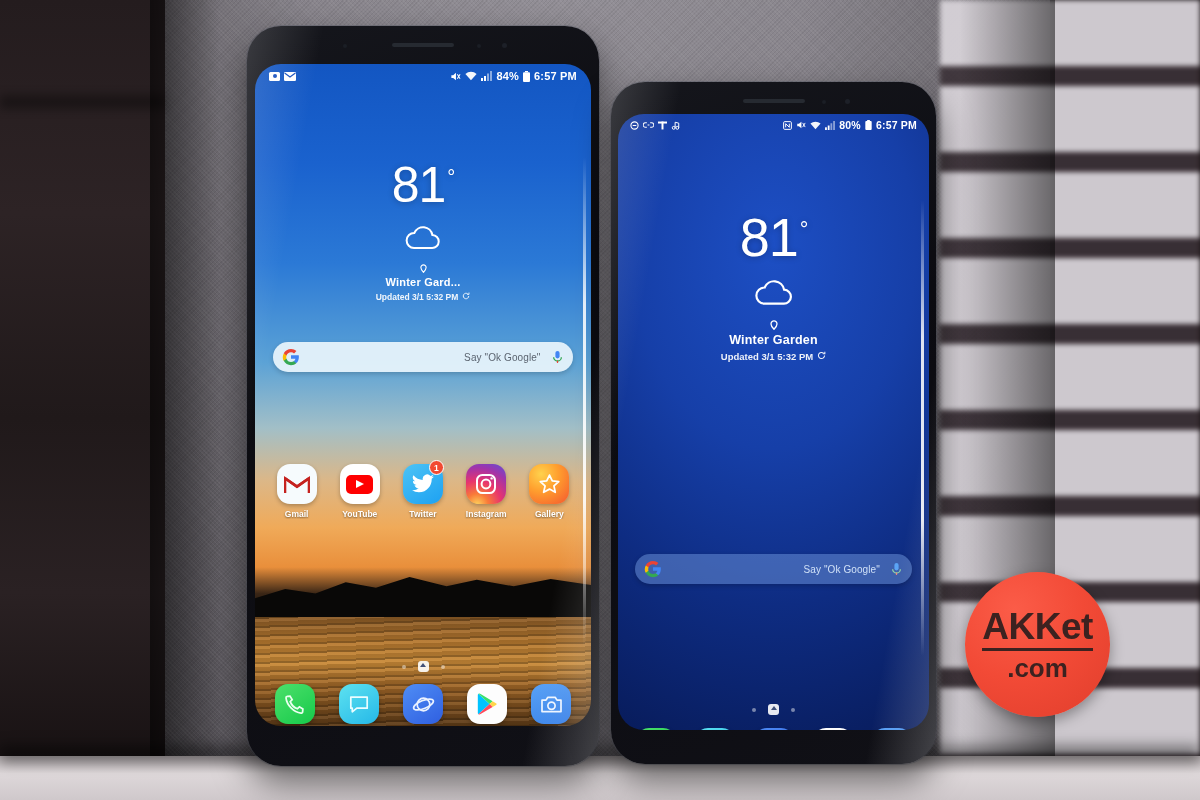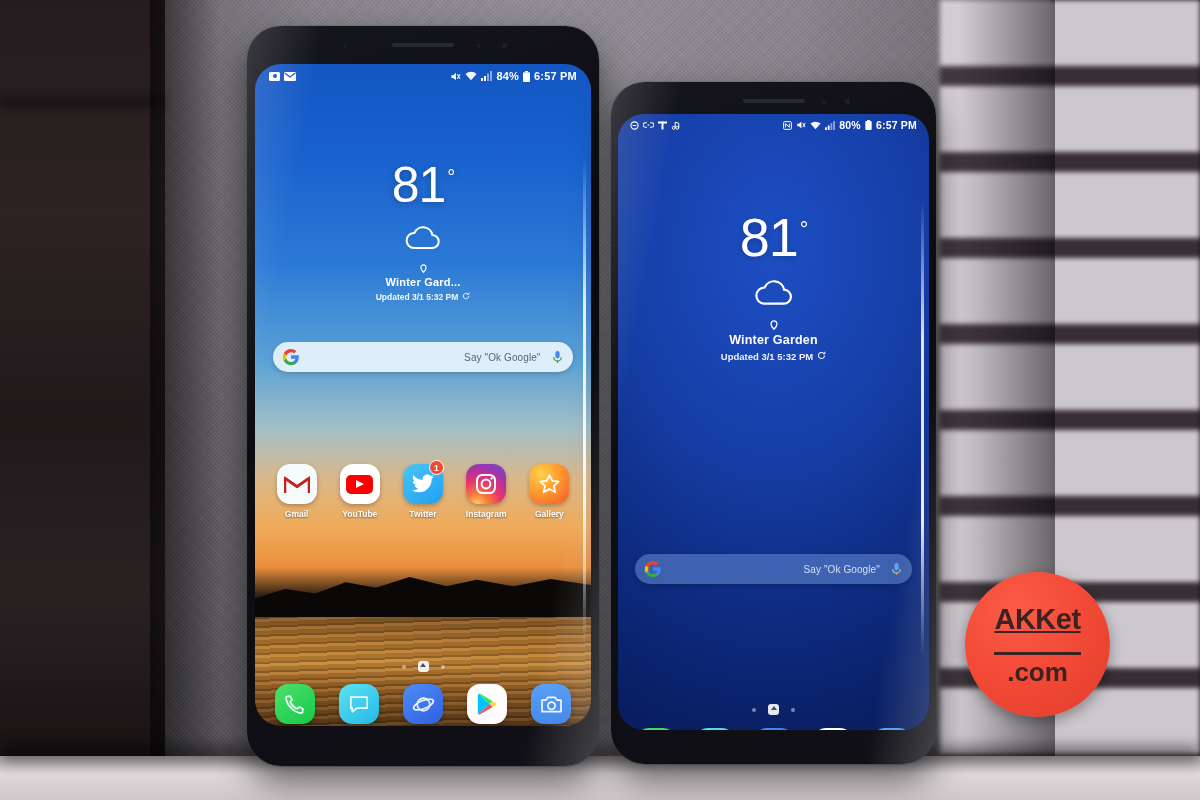--- a/index.html
+++ b/index.html
@@ -215,22 +215,22 @@
 
   
   #watermark{
     position:absolute; left:965px; top:572px; width:145px; height:145px;
     border-radius:50%;
     background: radial-gradient(circle at 34% 26%, #fb5c48 0%, #f24a36 48%, #e03e2c 100%);
     box-shadow: 0 5px 14px rgba(0,0,0,.35);
     display:flex; flex-direction:column; align-items:center; justify-content:center;
     z-index:9;
   }
-  .wm-main{ font-size:29px; font-weight:700; color:#3c2220; letter-spacing:-.5px;
-            border-bottom:3px solid #3c2220; padding-bottom:17px; line-height:1.05;text-decoration:underline; }
+  .wm-main{ font-size:37px; font-weight:700; color:#3c2220; letter-spacing:-.5px;
+            border-bottom:3px solid #3c2220; padding-bottom:1px; line-height:1.05; }
   .wm-sub{ font-size:26px; font-weight:700; color:#3c2220; margin-top:4px; line-height:1; }
 </style>
 </head>
 <body>
 
 <div id="scene">
 
   <div class="bg-fabric"></div>
   <div class="bg-blinds"></div>
   <div class="bg-dark-left"></div>

